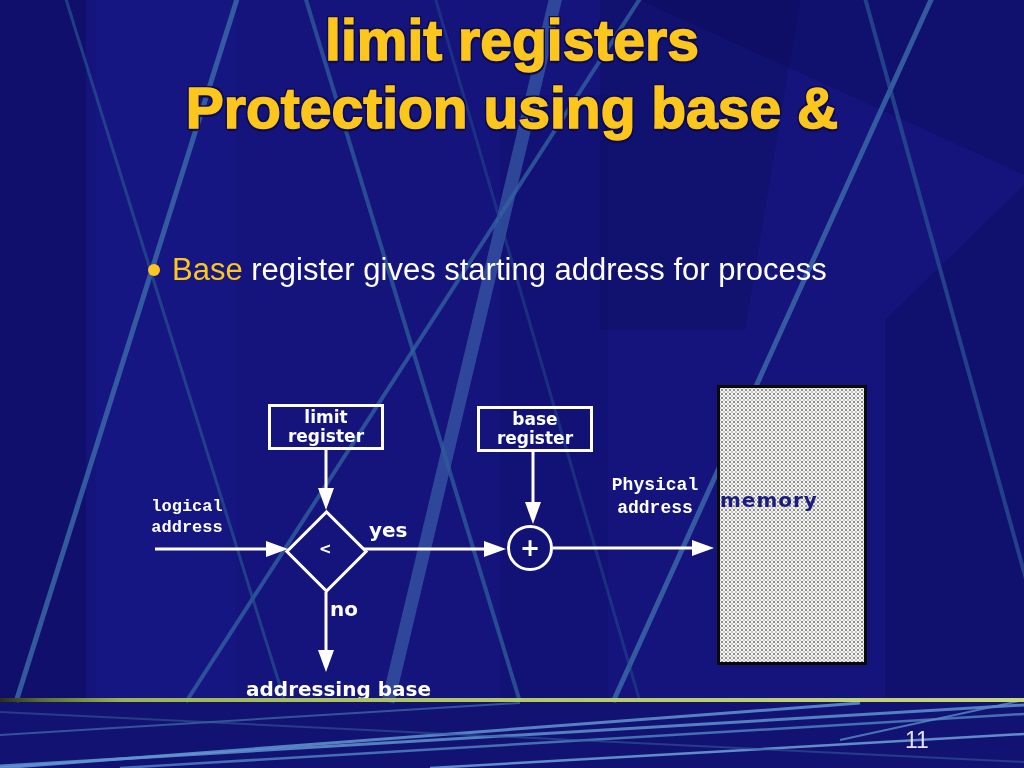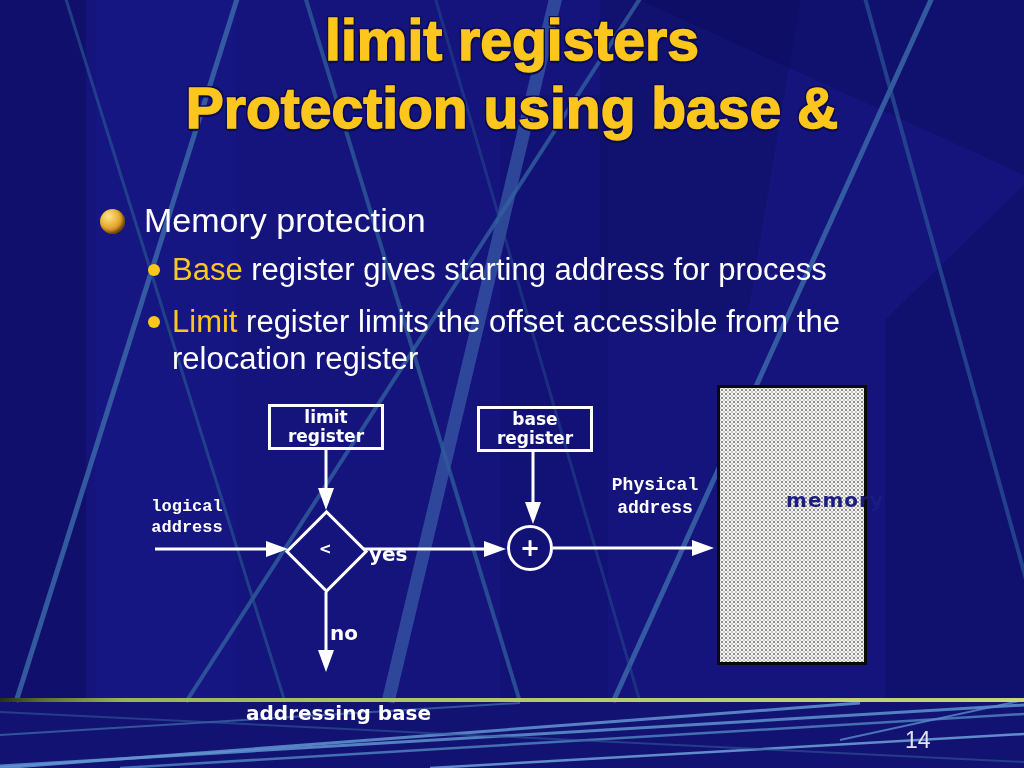--- a/index.html
+++ b/index.html
@@ -47,26 +47,26 @@
     position:absolute;width:40px;height:40px;border:3px solid #fff;border-radius:50%;
     display:flex;align-items:center;justify-content:center;font-size:24px;line-height:1;z-index:3;
   }
   .memory{
     position:absolute;left:717px;top:385px;width:144px;height:274px;border:3px solid #0a0a0a;
     background-color:#f5f5f2;
     background-image:radial-gradient(#8f8f8f 0.9px, transparent 1.2px),radial-gradient(#c9c9c9 0.9px, transparent 1.2px);
     background-size:4px 4px;background-position:0 0,2px 2px;z-index:3;
   }
   .memory .lbl{
-    position:absolute;left:0;top:100px;width:100%;text-align:right;
-    color:#1c1c80;font-size:20px;letter-spacing:1px;font-family:"DejaVu Sans",sans-serif;font-weight:bold;padding-left:20px;
+    position:absolute;left:0;top:100px;width:100%;text-align:left;
+    color:#1c1c80;font-size:20px;letter-spacing:1px;font-family:"DejaVu Sans",sans-serif;font-weight:bold;
   }
 
   .lbl-s{font-size:17px;line-height:21px;font-family:Liberation Mono, monospace;}
-  .lbl-m{font-size:20px;line-height:24px;margin-top:24px;}
+  .lbl-m{font-size:20px;line-height:24px;}
 
   
   .divider{
     position:absolute;left:0;top:698px;width:1024px;height:4px;z-index:3;
     background:linear-gradient(90deg,#2a3016 0%,#5c6e2e 4%,#9ab254 12%,#aec45f 35%,#bccf6e 70%,#c6d67c 100%);
   }
   .pagenum{position:absolute;left:905px;top:727px;color:#e2e3ee;font-size:23px;z-index:3;}
 </style>
 </head>
 <body>
@@ -100,34 +100,26 @@
     <line x1="430" y1="768" x2="1024" y2="734" stroke="#6ea2da" stroke-width="2.5" opacity="0.85"></line>
     <line x1="0" y1="712" x2="1024" y2="762" stroke="#345f9c" stroke-width="2" opacity="0.55"></line>
     <line x1="840" y1="740" x2="1024" y2="700" stroke="#5b8cc9" stroke-width="2" opacity="0.80"></line>
   </svg>
 
   <div class="title">
     <div>limit registers</div>
     <div>Protection using base &amp;</div>
   </div>
 
-  <div class="bullet-l1">
-    <span class="sphere"></span>
-    <span class="txt">Memory protection</span>
-  </div>
 
   <div class="bullet-l2" style="left:148px;top:251px;">
     <span class="dot"></span>
     <span class="txt"><span class="hl">Base</span><span> register gives starting address for process</span></span>
   </div>
 
-  <div class="bullet-l2" style="left:148px;top:303px;">
-    <span class="dot"></span>
-    <span class="txt"><span class="hl">Limit</span><span> register limits the offset accessible from the relocation register</span></span>
-  </div>
 
   <svg class="arrows-svg" viewBox="0 0 1024 768">
     <g stroke="#ffffff" stroke-width="3" fill="none">
       <line x1="326" y1="450" x2="326" y2="488"></line>
       <line x1="155" y1="549" x2="268" y2="549"></line>
       <line x1="364" y1="549" x2="486" y2="549"></line>
       <line x1="533" y1="452" x2="533" y2="503"></line>
       <line x1="553" y1="548" x2="694" y2="548"></line>
       <line x1="326" y1="592" x2="326" y2="650"></line>
     </g>
@@ -170,15 +162,15 @@
   <div class="dg lbl-s" style="left:602px;top:474px;width:106px;text-align:center;font-size:18px;line-height:23px;">
     <div>Physical</div>
     <div>address</div>
   </div>
 
   <div class="dg lbl-m" style="left:369px;top:518px;">yes</div>
   <div class="dg lbl-m" style="left:330px;top:597px;">no</div>
   <div class="dg lbl-m" style="left:246px;top:677px;">addressing base</div>
 
   <div class="divider"></div>
-  <div class="pagenum">14</div>
+  <div class="pagenum">11</div>
 
 </div>
 
 </body></html>

